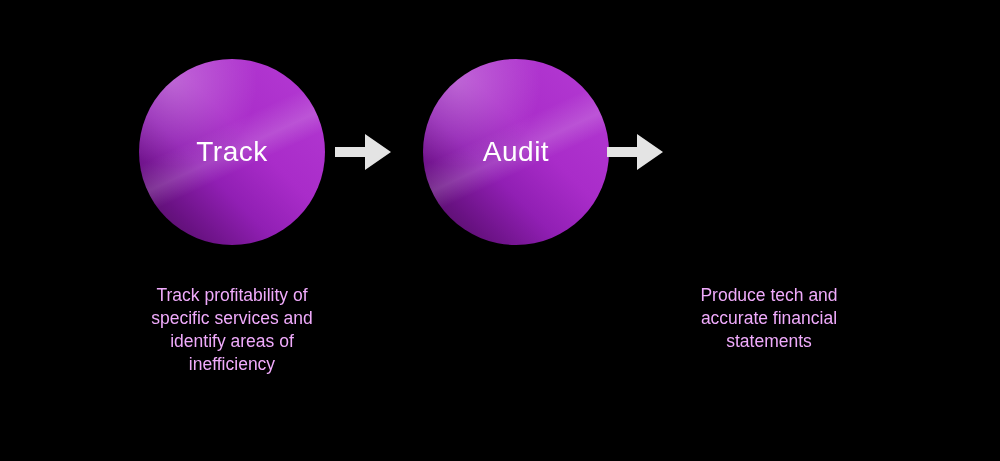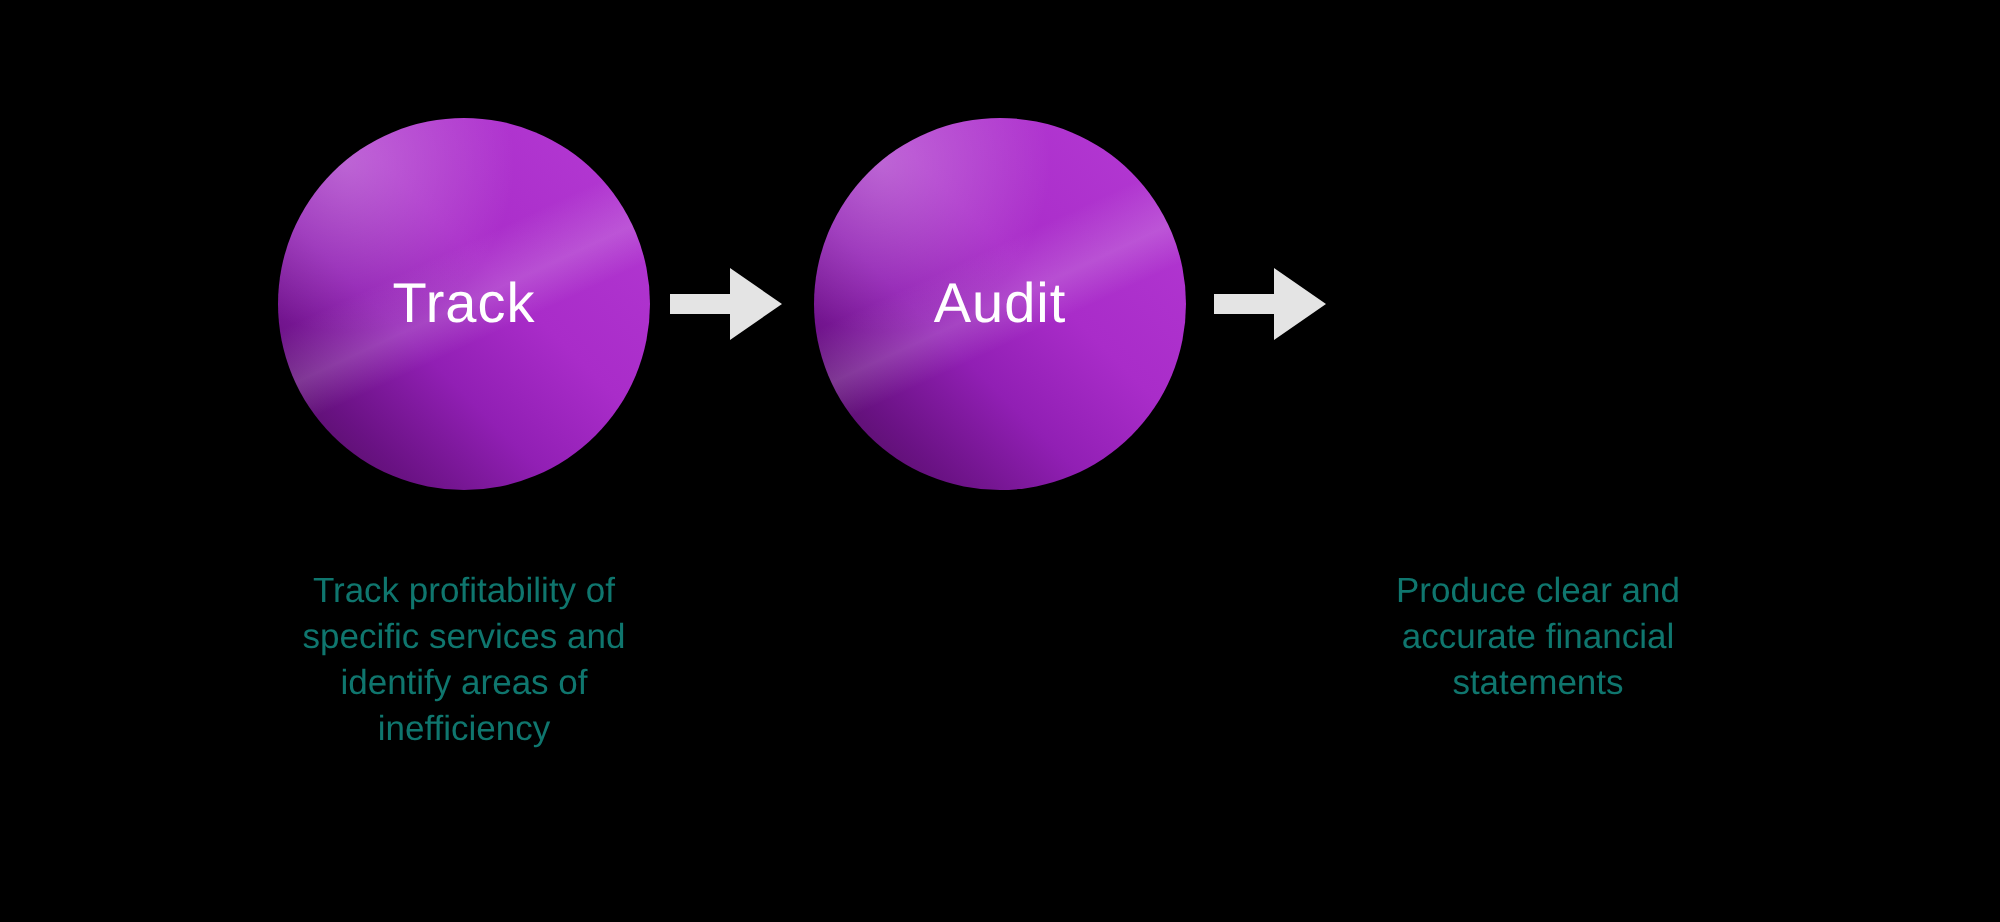--- a/index.html
+++ b/index.html
@@ -23,42 +23,42 @@
     border-radius: 50%;
     display: flex;
     align-items: center;
     justify-content: center;
     background:
       linear-gradient(335deg, rgba(255,255,255,0) 42%, rgba(255,255,255,0.16) 50%, rgba(255,255,255,0) 61%),
       radial-gradient(circle at 18% 12%, rgba(255,255,255,0.28) 0%, rgba(255,255,255,0) 38%),
       linear-gradient(225deg, #b53bd4 0%, #a92cc9 42%, #911fb4 62%, #6a1284 81%, #440d50 100%);
   }
   .circle-1 { left: 139px; }
-  .circle-2 { left: 407px; }
+  .circle-2 { left: 423px; }
   .circle-3 { left: 676px; }
   .circle-label {
     color: #ffffff;
     font-size: 28px;
     font-weight: 400;
     letter-spacing: 0.5px;
     text-align: center;
   }
   .arrow {
     position: absolute;
     top: 134px;
     width: 56px;
     height: 36px;
   }
   .arrow-1 { left: 335px; }
   .arrow-2 { left: 607px; }
   .desc {
     position: absolute;
     top: 284px;
     width: 240px;
-    color: #0f766e;
+    color: #f0abfc;
     font-size: 17.5px;
     line-height: 23px;
     text-align: center;
     white-space: pre-line;
   }
   .desc-1 { left: 112px; }
   .desc-2 { left: 382px; }
   .desc-3 { left: 649px; }
 </style>
 </head>
@@ -79,17 +79,17 @@
   </svg>
 
   <div class="circle circle-2">
     <span class="circle-label">Audit</span>
   </div>
 
   <svg class="arrow arrow-2" viewBox="0 0 56 36" aria-hidden="true">
     <polygon points="0,13 30,13 30,0 56,18 30,36 30,23 0,23" fill="#e4e4e4"></polygon>
   </svg>
 
-  <div class="desc desc-3">Produce clear and
+  <div class="desc desc-3">Produce tech and
 accurate financial
 statements</div>
 
 </div>
 
 </body></html>

